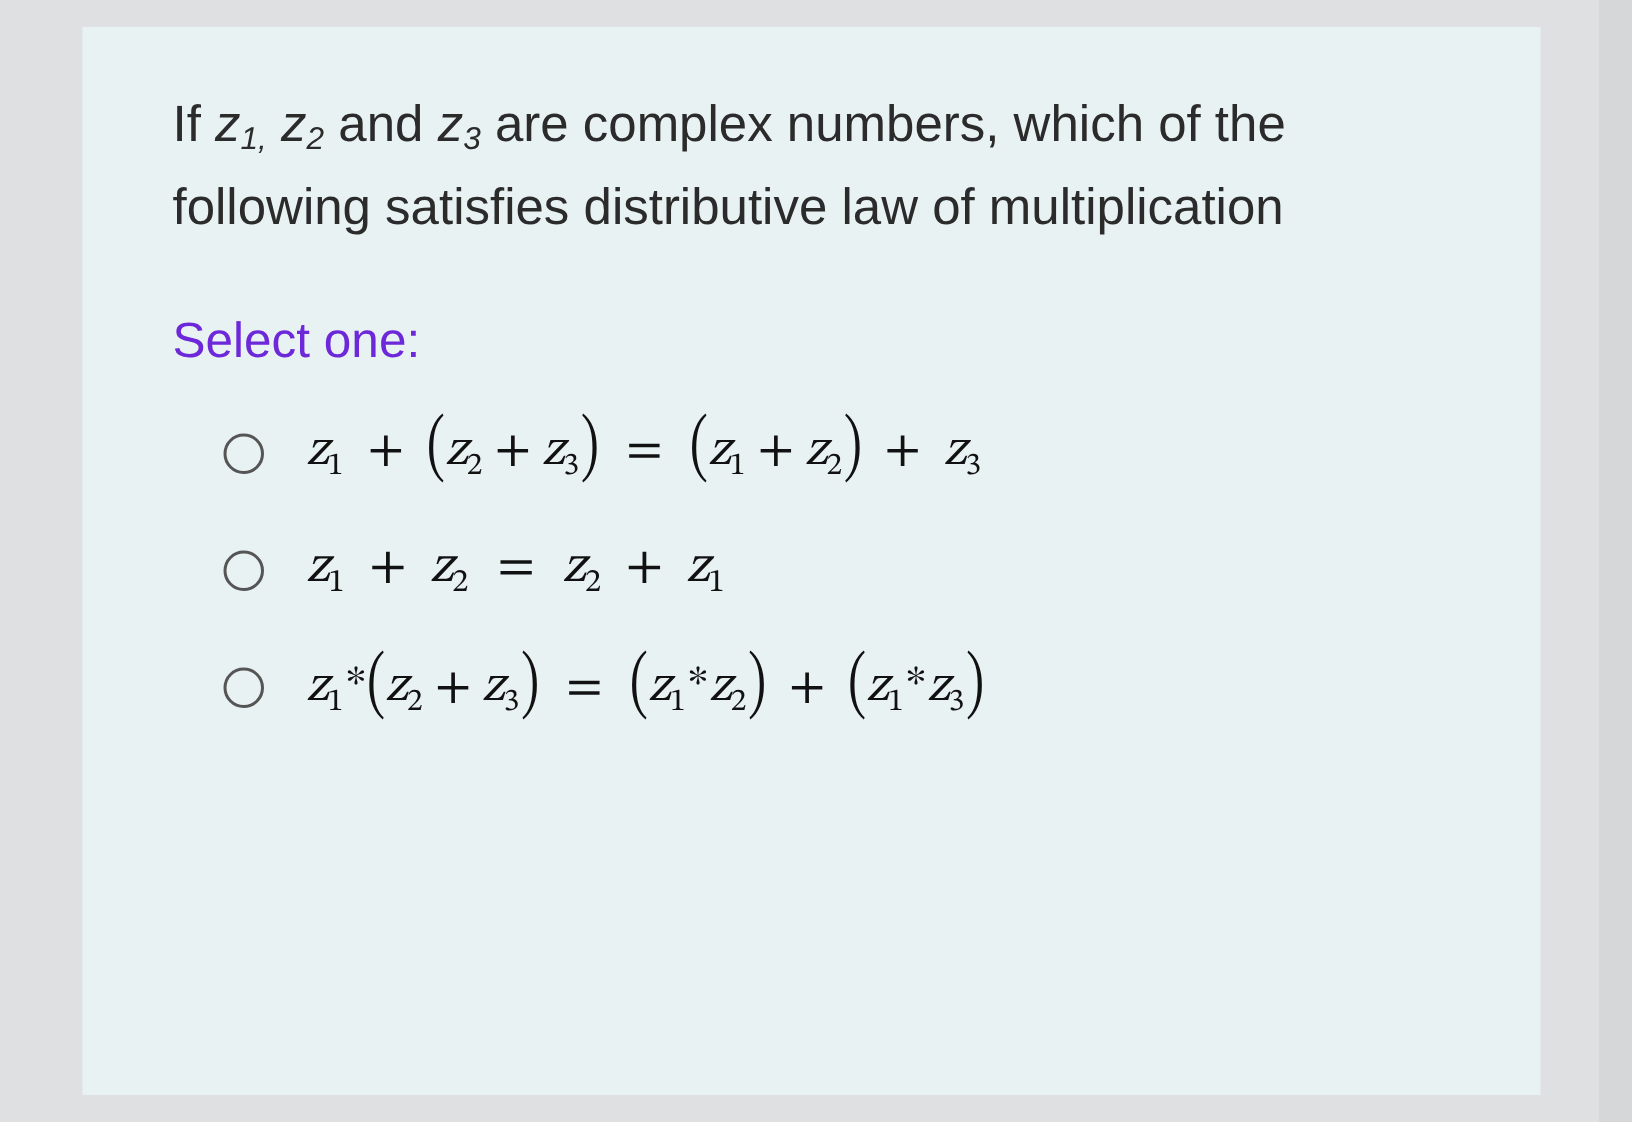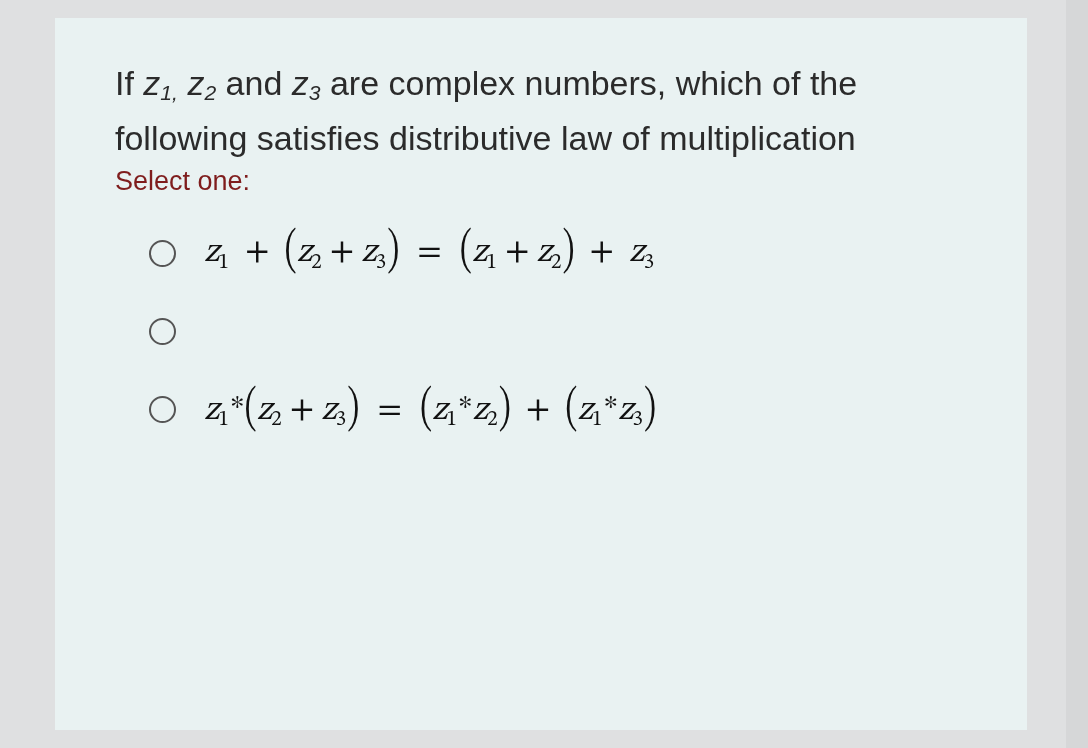--- a/index.html
+++ b/index.html
@@ -33,22 +33,23 @@
     height: 712px;
     box-sizing: border-box;
     padding: 38px 30px 0 60px;
   }
   .question-text {
     font-size: 34px;
     color: #2b2b2b;
     line-height: 1.62;
   }
   .select-one {
-    font-size: 27px;
-    color: #7f1d1d;
+    font-size: 33px;
+    color: #6d28d9;
+    margin-top: 42px;
     margin-bottom: 12px;
   }
   .options {
     display: grid;
     row-gap: 18px;
     padding-left: 34px;
     padding-top: 14px;
   }
   .option {
     display: flex;
@@ -108,20 +109,29 @@
           <span class="paren">(</span><span class="mi">z</span><sub class="s">2</sub><span class="op">+</span><span class="mi">z</span><sub class="s">3</sub><span class="paren">)</span>
           <span class="eq">=</span>
           <span class="paren">(</span><span class="mi">z</span><sub class="s">1</sub><span class="op">+</span><span class="mi">z</span><sub class="s">2</sub><span class="paren">)</span>
           <span class="op">+</span>
           <span class="mi">z</span><sub class="s">3</sub>
         </div>
       </div>
 
       <div class="option">
         <div class="radio"></div>
+        <div class="math">
+          <span class="mi">z</span><sub class="s">1</sub>
+          <span class="op">+</span>
+          <span class="mi">z</span><sub class="s">2</sub>
+          <span class="eq">=</span>
+          <span class="mi">z</span><sub class="s">2</sub>
+          <span class="op">+</span>
+          <span class="mi">z</span><sub class="s">1</sub>
+        </div>
       </div>
 
 
       <div class="option">
         <div class="radio"></div>
         <div class="math smaller">
           <span class="mi">z</span><sub class="s">1</sub><sup class="star">∗</sup><span class="paren">(</span><span class="mi">z</span><sub class="s">2</sub><span class="op">+</span><span class="mi">z</span><sub class="s">3</sub><span class="paren">)</span>
           <span class="eq">=</span>
           <span class="paren">(</span><span class="mi">z</span><sub class="s">1</sub><sup class="star">∗</sup><span class="mi">z</span><sub class="s">2</sub><span class="paren">)</span>
           <span class="op">+</span>

